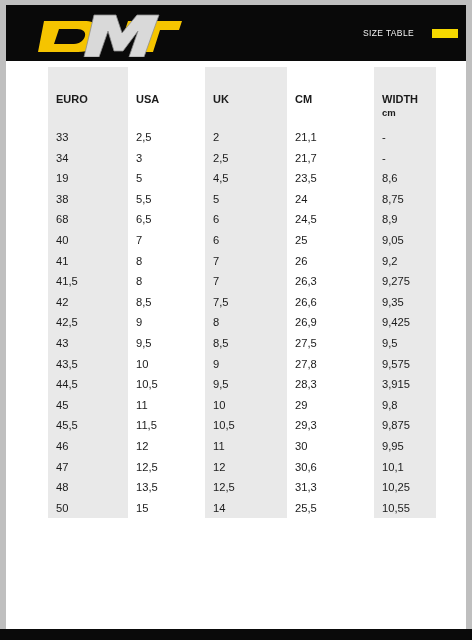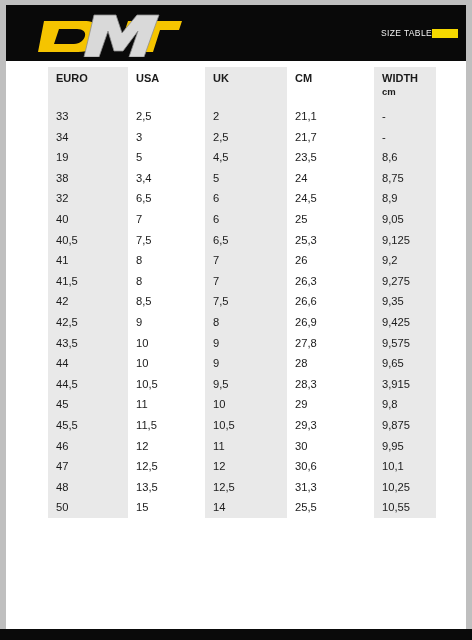--- a/index.html
+++ b/index.html
@@ -60,21 +60,21 @@
 
   .logo svg { display: block; }
 
   .size-table-tag {
     position: absolute;
     right: 8px;
     top: 50%;
     transform: translateY(-50%);
     display: flex;
     align-items: center;
-    gap: 0;
+    gap: 18px;
   }
 
   .size-table-label {
     color: #f2f2f2;
     font-size: 8.5px;
     letter-spacing: 0.35px;
     font-weight: 400;
     white-space: nowrap;
   }
 
@@ -121,21 +121,21 @@
     line-height: 20.6px;
     background: transparent;
   }
 
   .size-table th {
     font-weight: bold;
     font-size: 11px;
     height: 34px;
     line-height: 13px;
     vertical-align: top;
-    padding-top: 5px;
+    padding-top: 26px;
   }
 
   
   .size-table th.shaded,
   .size-table td.shaded {
     background: #e9e9e9;
   }
 
   .unit-sub {
     display: block;
@@ -221,47 +221,40 @@
           </tr>
           <tr>
             <td class="shaded">19</td>
             <td>5</td>
             <td class="shaded">4,5</td>
             <td>23,5</td>
             <td class="shaded">8,6</td>
           </tr>
           <tr>
             <td class="shaded">38</td>
-            <td>3,4</td>
+            <td>5,5</td>
             <td class="shaded">5</td>
             <td>24</td>
             <td class="shaded">8,75</td>
           </tr>
           <tr>
-            <td class="shaded">32</td>
+            <td class="shaded">68</td>
             <td>6,5</td>
             <td class="shaded">6</td>
             <td>24,5</td>
             <td class="shaded">8,9</td>
           </tr>
           <tr>
             <td class="shaded">40</td>
             <td>7</td>
             <td class="shaded">6</td>
             <td>25</td>
             <td class="shaded">9,05</td>
           </tr>
           <tr>
-            <td class="shaded">40,5</td>
-            <td>7,5</td>
-            <td class="shaded">6,5</td>
-            <td>25,3</td>
-            <td class="shaded">9,125</td>
-          </tr>
-          <tr>
             <td class="shaded">41</td>
             <td>8</td>
             <td class="shaded">7</td>
             <td>26</td>
             <td class="shaded">9,2</td>
           </tr>
           <tr>
             <td class="shaded">41,5</td>
             <td>8</td>
             <td class="shaded">7</td>
@@ -276,34 +269,34 @@
             <td class="shaded">9,35</td>
           </tr>
           <tr>
             <td class="shaded">42,5</td>
             <td>9</td>
             <td class="shaded">8</td>
             <td>26,9</td>
             <td class="shaded">9,425</td>
           </tr>
           <tr>
+            <td class="shaded">43</td>
+            <td>9,5</td>
+            <td class="shaded">8,5</td>
+            <td>27,5</td>
+            <td class="shaded">9,5</td>
+          </tr>
+          <tr>
             <td class="shaded">43,5</td>
             <td>10</td>
             <td class="shaded">9</td>
             <td>27,8</td>
             <td class="shaded">9,575</td>
           </tr>
           <tr>
-            <td class="shaded">44</td>
-            <td>10</td>
-            <td class="shaded">9</td>
-            <td>28</td>
-            <td class="shaded">9,65</td>
-          </tr>
-          <tr>
             <td class="shaded">44,5</td>
             <td>10,5</td>
             <td class="shaded">9,5</td>
             <td>28,3</td>
             <td class="shaded">3,915</td>
           </tr>
           <tr>
             <td class="shaded">45</td>
             <td>11</td>
             <td class="shaded">10</td>

